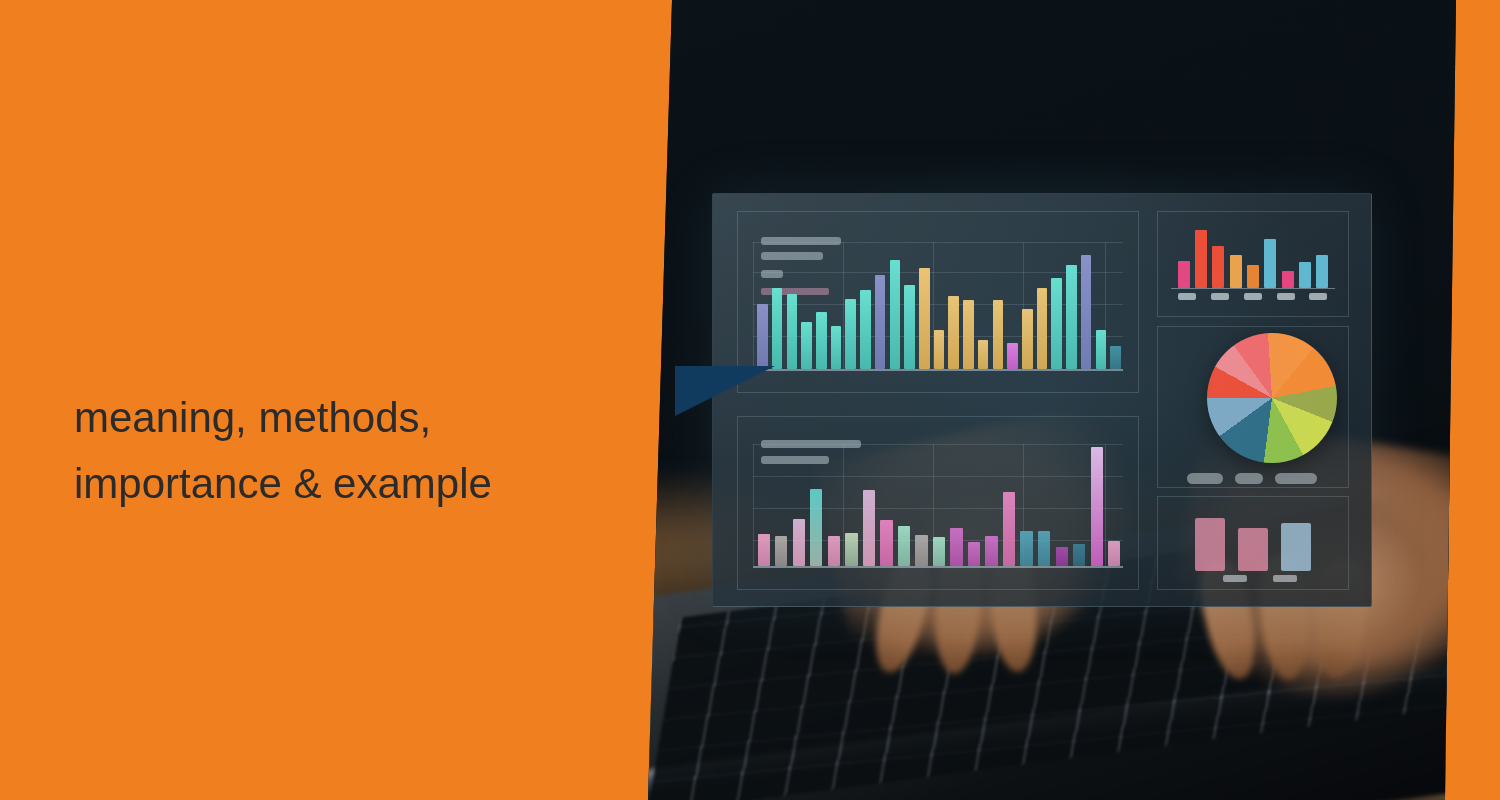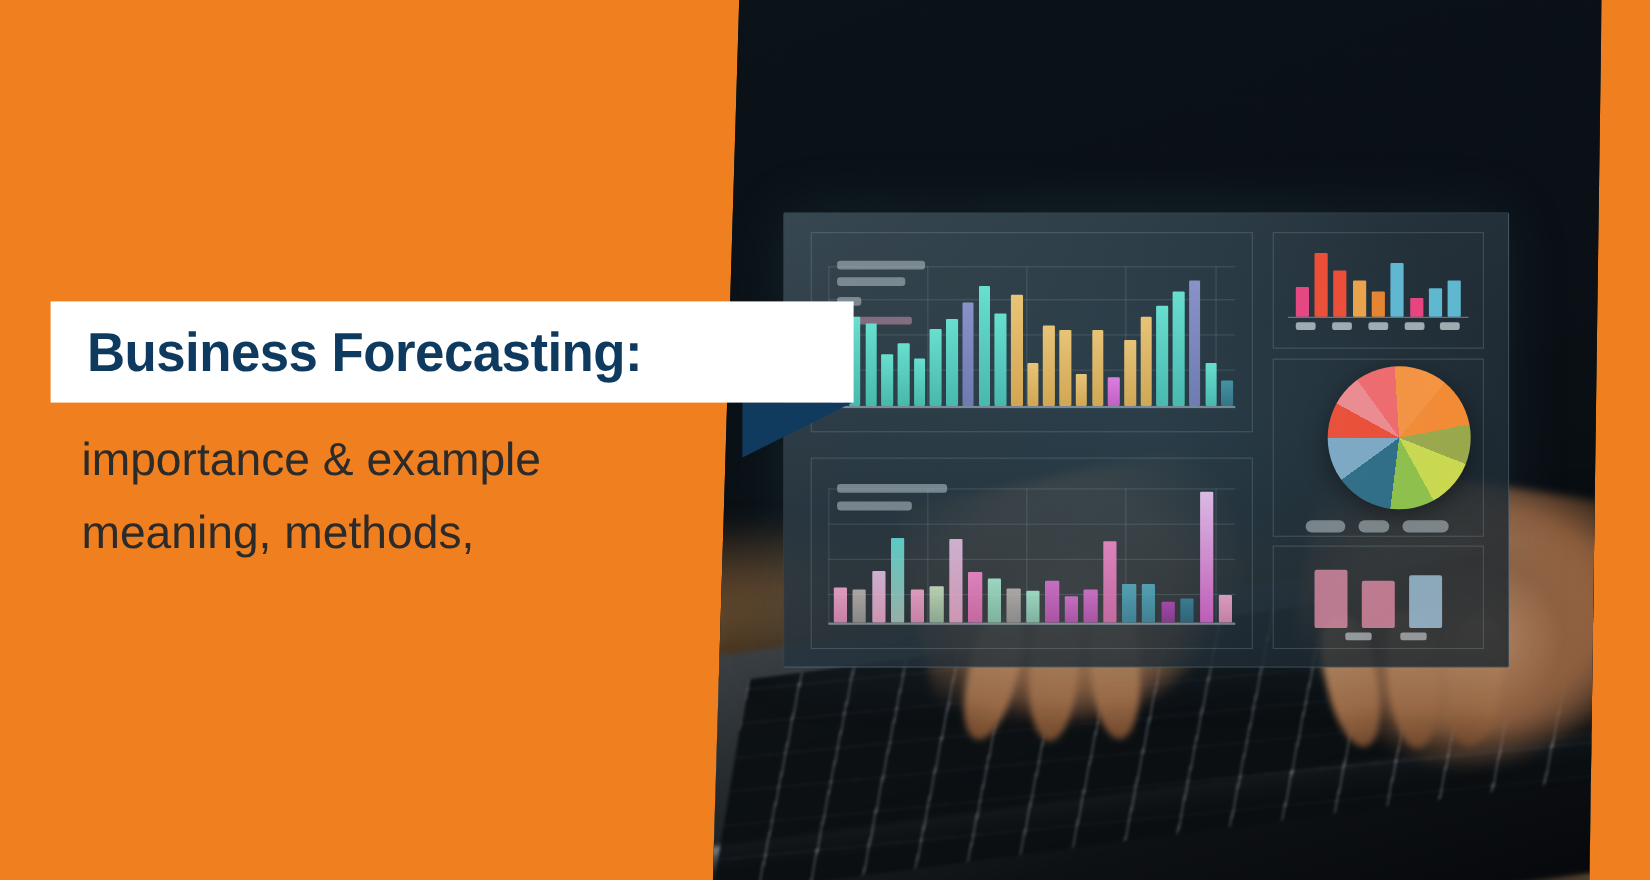--- a/index.html
+++ b/index.html
@@ -342,22 +342,19 @@
           <div class="tick" style="background: rgba(210, 216, 220, 0.6); left: 10px; width: 24px;"></div>
           <div class="tick" style="background: rgba(210, 216, 220, 0.6); left: 60px; width: 24px;"></div>
         </div>
     </div>
 
     <div class="glow" id="glow-a"></div>
   </div>
 
   <div id="title-tail"></div>
 
-  <div id="title-block">
-    <div id="title-text">Business Forecasting:</div>
+
+  <div id="subtitle">
+    <span class="ln">meaning, methods,</span>
+    <span class="ln">importance &amp; example</span>
   </div>
 
-  <div id="subtitle">
-    <span class="ln">importance &amp; example</span>
-    <span class="ln">meaning, methods,</span>
-  </div>
-
 </div>
 
 </body></html>

